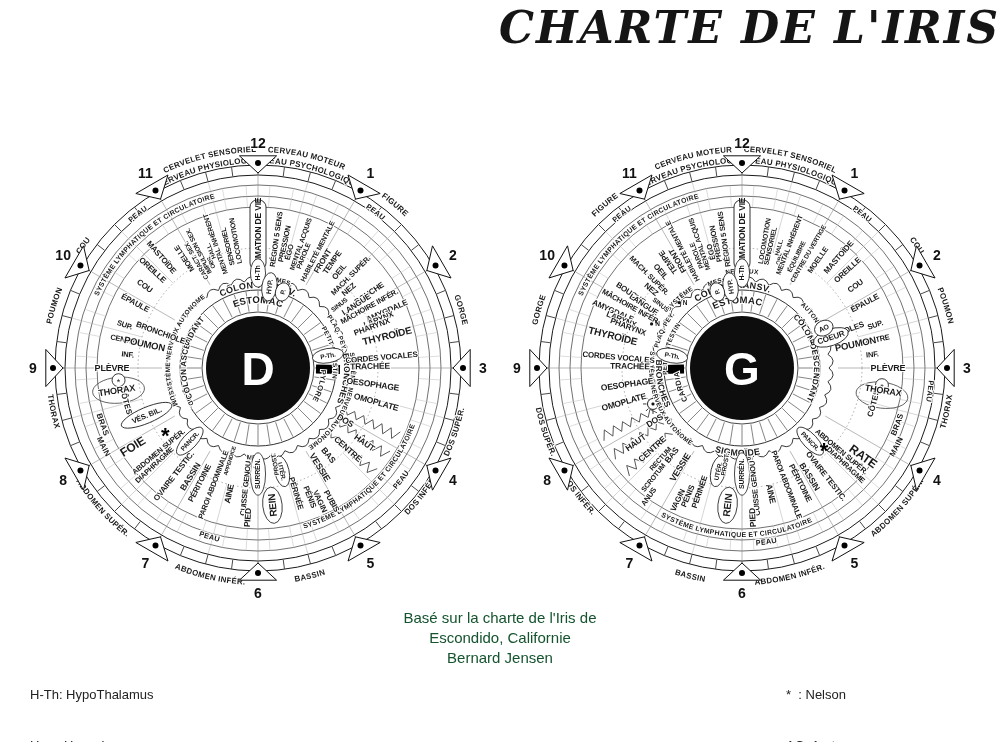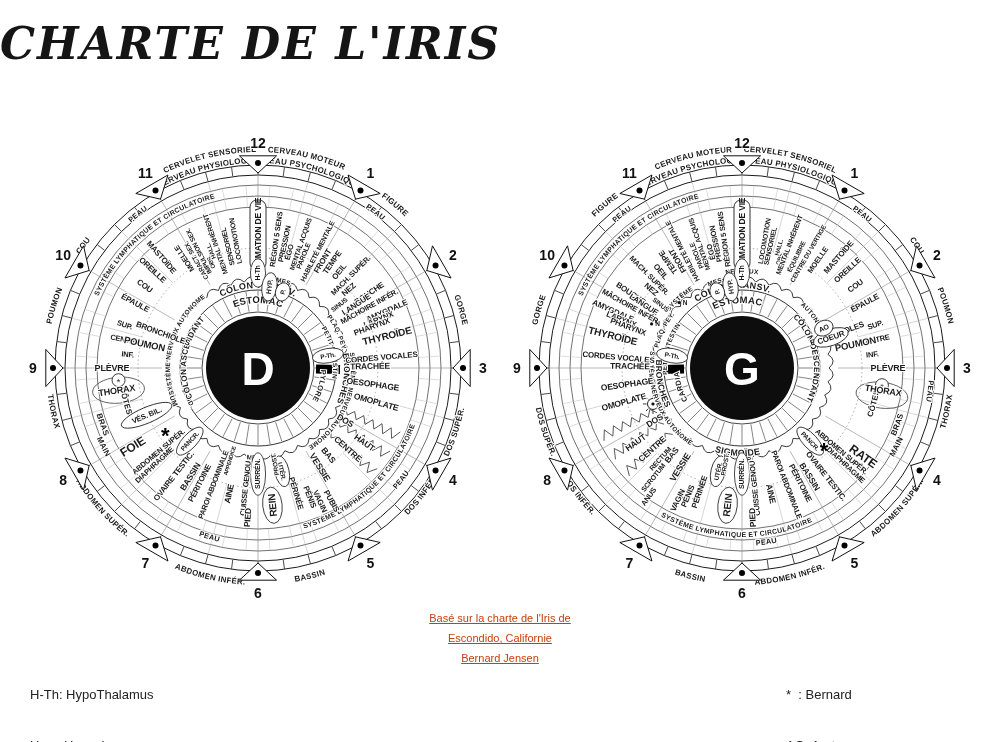--- a/index.html
+++ b/index.html
@@ -1,22 +1,22 @@
 <!DOCTYPE html>
 <html><head>
 <meta charset="utf-8">
 <style>
   html,body{margin:0;padding:0;background:#fff;}
   #stage{position:relative;width:1000px;height:742px;background:#fff;overflow:hidden;
          font-family:"Liberation Sans",sans-serif;color:#1a1a1a;}
-  .title{position:absolute;top:18px;left:0;width:100%;text-align:left;
+  .title{position:absolute;top:2px;left:0;width:100%;text-align:right;
          font-family:"DejaVu Serif",serif;font-style:italic;font-weight:700;
          font-size:44px;letter-spacing:2px;color:#151515;}
   .attribution{position:absolute;top:608px;left:0;width:100%;text-align:center;
-         font-size:11px;line-height:20px;color:#c2410c;text-decoration:underline;}
+         font-size:15px;line-height:20px;color:#14532d;}
   .legend{position:absolute;font-size:13px;line-height:17px;color:#222;white-space:pre;}
   .legend.left{left:30px;top:652px;}
   .legend.right{left:786px;top:652px;}
   svg text{font-family:"Liberation Sans",sans-serif;}
   #chart-svg{position:absolute;left:0;top:0;}
 </style>
 </head>
 <body>
 
 <div id="stage">
@@ -791,18 +791,18 @@
     <div>Escondido, Californie</div>
     <div>Bernard Jensen</div>
   </div>
   <div class="legend left">
     <div>H-Th: HypoThalamus</div>
     <div>Hyp.: Hypophyse</div>
     
     
   </div>
   <div class="legend right">
-    <div>*  : Bernard</div>
+    <div>*  : Nelson</div>
     <div>AO: Aorte</div>
     
     
   </div>
 </div>
 
 </body></html>

